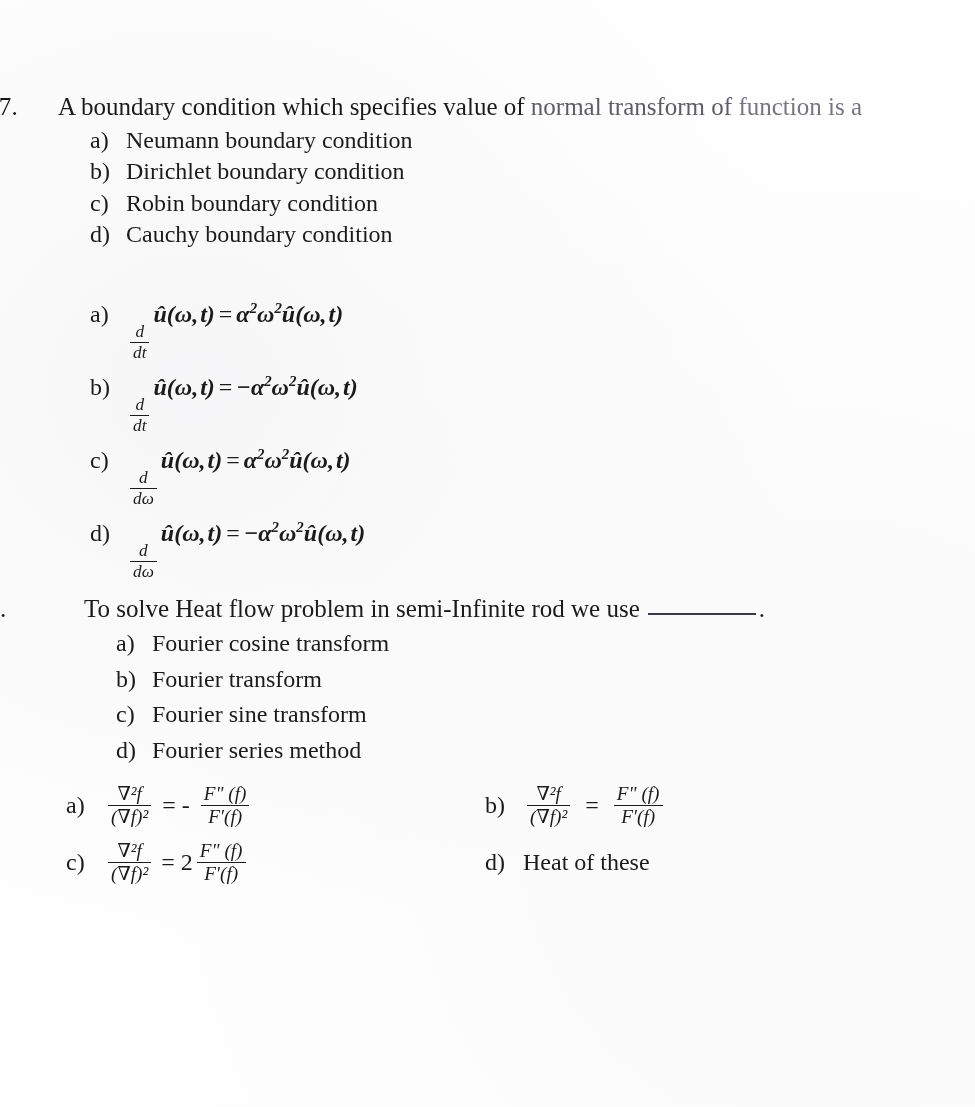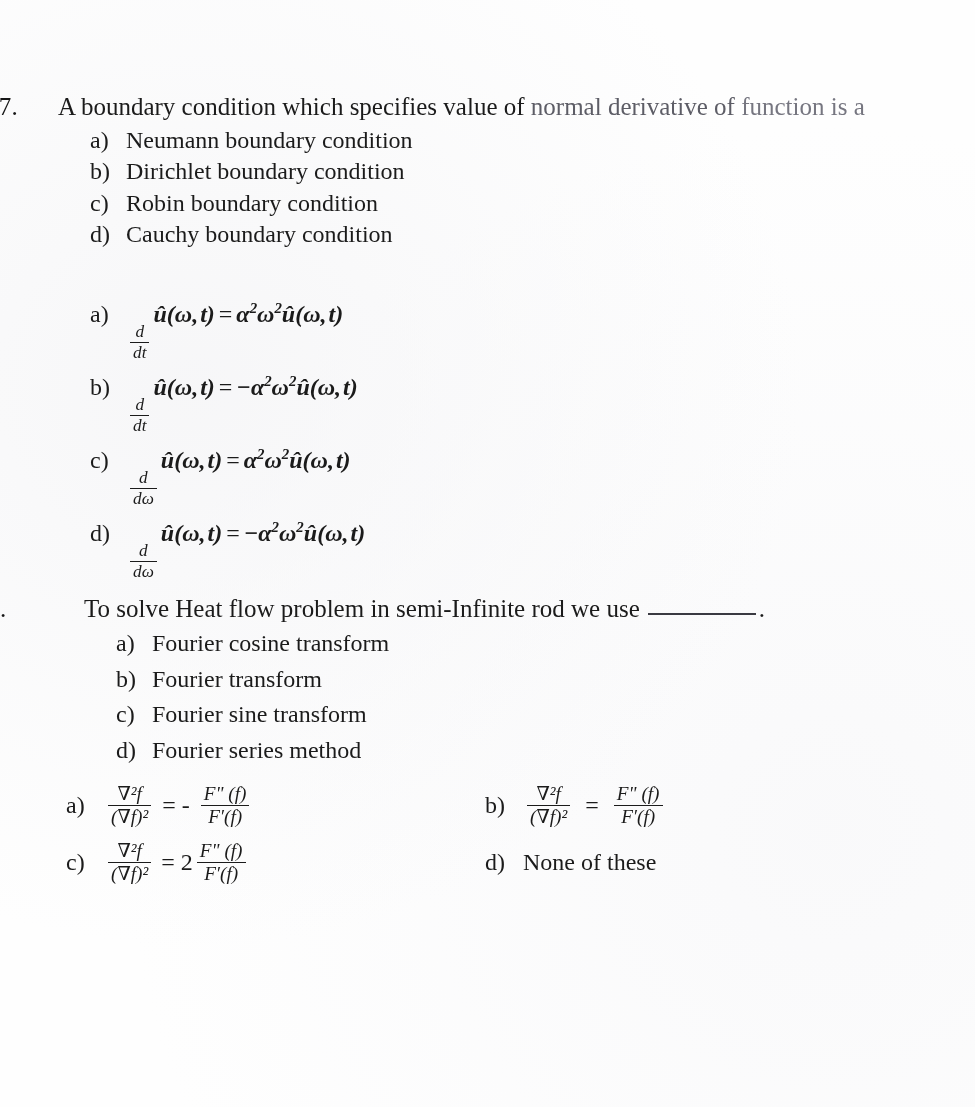--- a/index.html
+++ b/index.html
@@ -159,21 +159,21 @@
   .eqrow .lab { flex: 0 0 38px; }
 </style>
 </head>
 <body>
 
 <div class="page">
 
   <div class="qblock" style="top:92px;">
     <div class="qhead">
       <div class="qnum clip17">17.</div>
-      <div class="qtext"><span>A boundary condition which specifies value of</span><span class="fade-tail"> normal derivative of </span><span class="fade-tail2">function is a</span></div>
+      <div class="qtext"><span>A boundary condition which specifies value of</span><span class="fade-tail"> normal transform of </span><span class="fade-tail2">function is a</span></div>
     </div>
     <div class="opts">
       <div class="opt">
         <span class="lab">a)</span>
         <span class="body">Neumann boundary condition</span>
       </div>
       <div class="opt">
         <span class="lab">b)</span>
         <span class="body">Dirichlet boundary condition</span>
       </div>
@@ -293,20 +293,20 @@
             </span>
           <span class="op" style="padding:0 11px;">=</span>
           <span class="frac big">
               <span class="num mi">F" (f)</span>
               <span class="den mi">F′(f)</span>
             </span>
         </div>
 
         <div class="eqrow">
           <span class="lab">d)</span>
-          <span>None of these</span>
+          <span>Heat of these</span>
         </div>
       </div>
 
     </div>
   </div>
 
 </div>
 
 </body></html>

